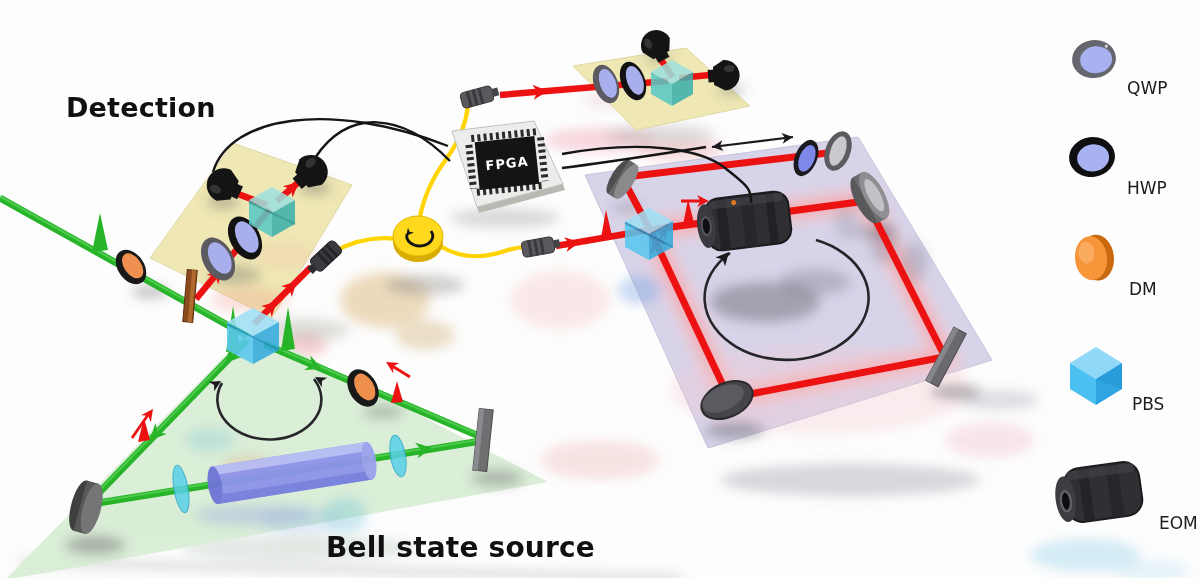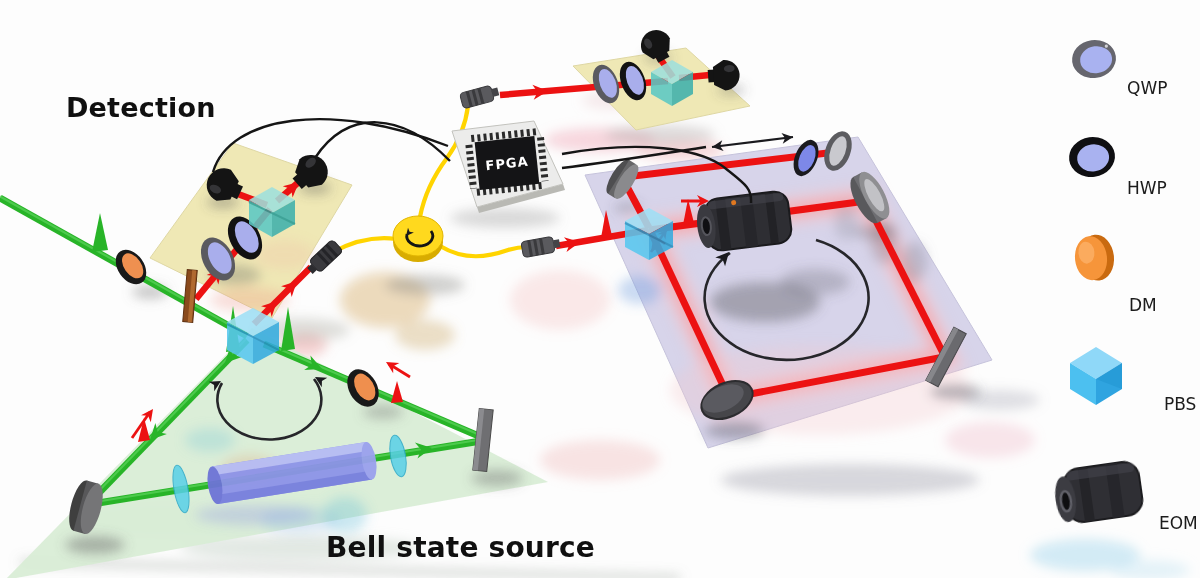--- a/index.html
+++ b/index.html
@@ -384,17 +384,17 @@
   <ellipse cx="-38" cy="2" rx="10" ry="23" fill="#3c3c42"></ellipse>
   <ellipse cx="-38" cy="4" rx="5" ry="10" fill="#0e0e10" stroke="#606068" stroke-width="2.5"></ellipse>
 </g>
 </svg>
 
 <div class="lbl lbl-bell">Bell state source</div>
 <div class="lbl lbl-detection">Detection</div>
 
 <div class="legend-label" style="left:1127px;top:46px;">QWP</div>
 <div class="legend-label" style="left:1127px;top:146px;">HWP</div>
-<div class="legend-label" style="left:1129px;top:263px;">DM</div>
-<div class="legend-label" style="left:1164px;top:362px;">PBS</div>
+<div class="legend-label" style="left:1129px;top:247px;">DM</div>
+<div class="legend-label" style="left:1132px;top:362px;">PBS</div>
 <div class="legend-label" style="left:1143px;top:481px;padding-left:16px;">EOM</div>
 
 </div>
 
 </body></html>

